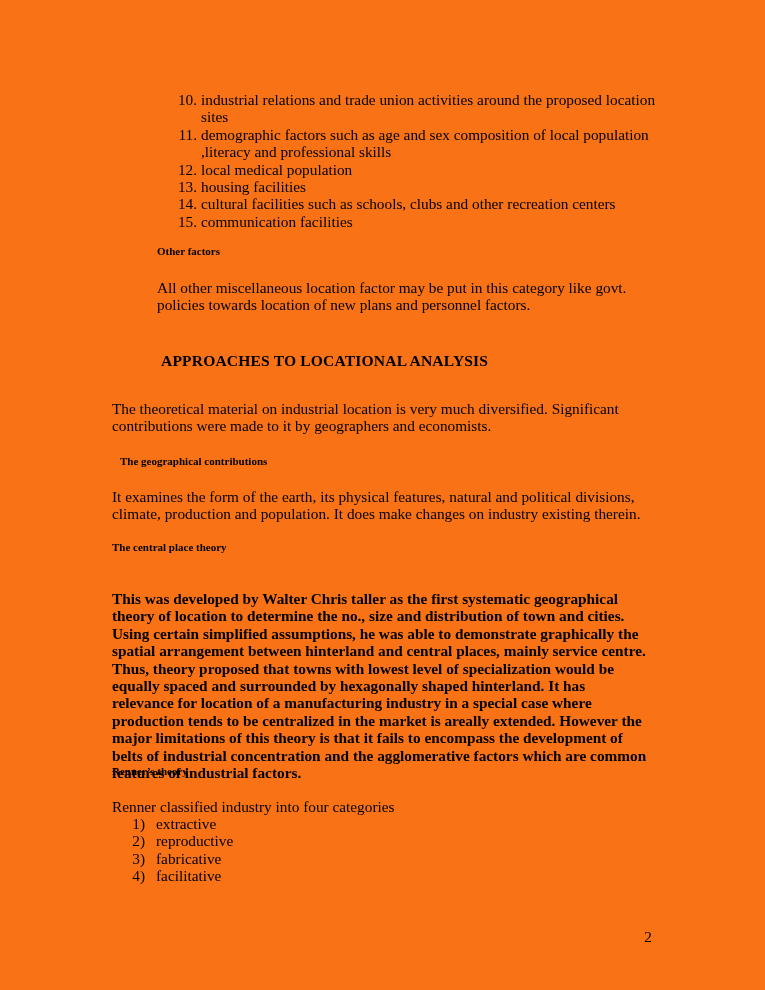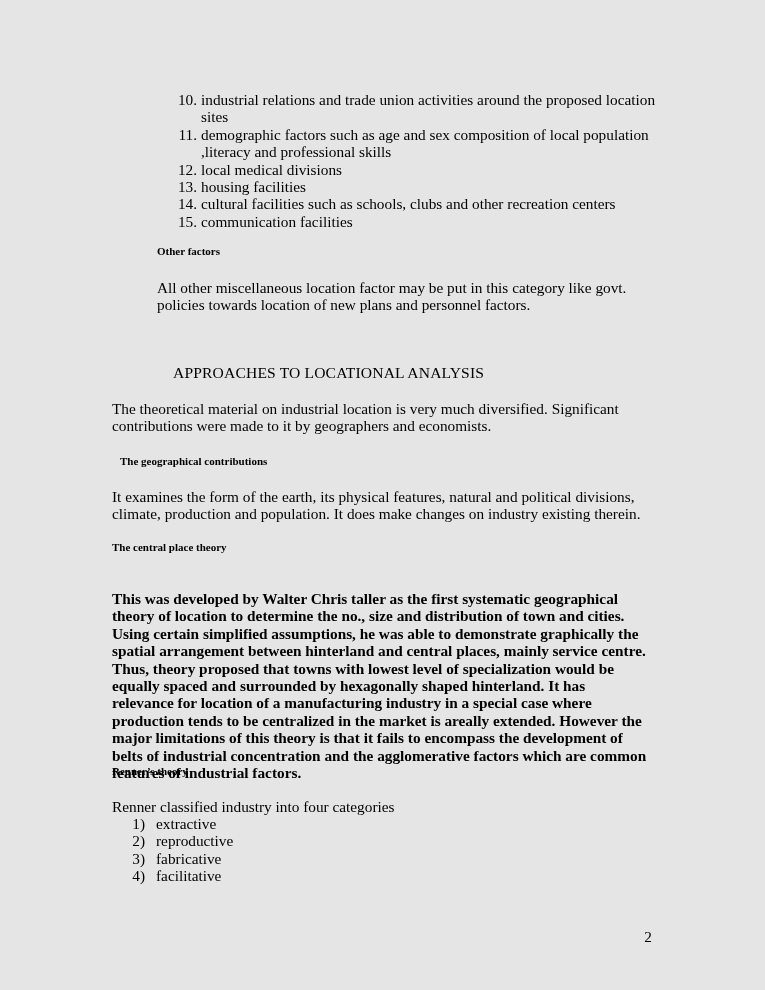--- a/index.html
+++ b/index.html
@@ -12,21 +12,21 @@
     width: 765px;
     height: 990px;
     position: relative;
     font-family: "Liberation Serif", "DejaVu Serif", serif;
     color: #000000;
     -webkit-font-smoothing: antialiased;
   }
   .page {
     position: absolute;
     inset: 0;
-    background: #e5e5e5;
+    background: #f97316;
     overflow: hidden;
   }
 
   
   .body-col {
     position: absolute;
     left: 112px;
     width: 536px;
     font-size: 15.3px;
     line-height: 17.4px;
@@ -42,22 +42,22 @@
     margin: 0;
     text-align: left;
   }
   .heading-bold {
     margin: 0;
     font-weight: bold;
     font-size: 11px;
     line-height: 17.4px;
   }
   .heading-caps {
-    margin: 16px;
-    font-weight: normal;
+    margin: 4px;
+    font-weight: bold;
     font-size: 15.6px;
     line-height: 17.4px;
     letter-spacing: 0.15px;
   }
 
   
   .num-list {
     position: absolute;
     left: 176px;
     width: 480px;
@@ -127,21 +127,21 @@
     <li>
       <span class="marker">10.</span>
       <span class="item-text">industrial relations and trade union activities around the proposed location sites</span>
     </li>
     <li>
       <span class="marker">11.</span>
       <span class="item-text">demographic factors such as age and sex composition of local population ,literacy and professional skills</span>
     </li>
     <li>
       <span class="marker">12.</span>
-      <span class="item-text">local medical divisions</span>
+      <span class="item-text">local medical population</span>
     </li>
     <li>
       <span class="marker">13.</span>
       <span class="item-text">housing facilities</span>
     </li>
     <li>
       <span class="marker">14.</span>
       <span class="item-text">cultural facilities such as schools, clubs and other recreation centers</span>
     </li>
     <li>

